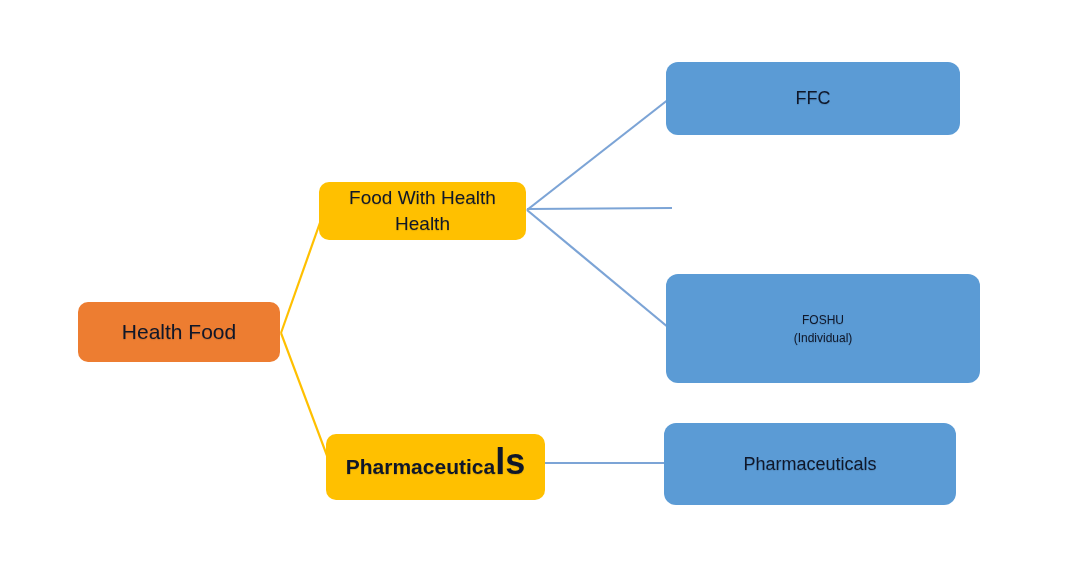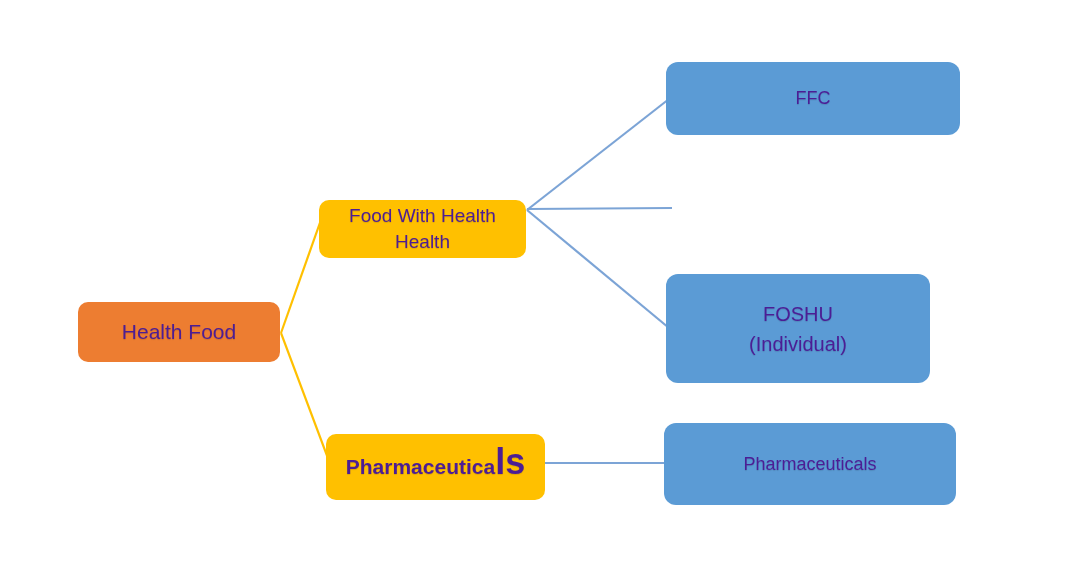--- a/index.html
+++ b/index.html
@@ -17,35 +17,35 @@
     width: 1080px; height: 580px;
   }
   .yline { stroke: #FFC000; stroke-width: 2.2; fill: none; }
   .bline { stroke: #7CA4D6; stroke-width: 2.2; fill: none; }
   .node {
     position: absolute;
     display: flex;
     flex-direction: column;
     align-items: center;
     justify-content: center;
-    color: #4c1d95;
+    color: #0f172a;
     text-align: center;
     text-shadow: 0 1px 1px rgba(0,0,0,0.12);
     box-sizing: border-box;
   }
   .root   { background: #ED7D31; border-radius: 10px; }
   .branch { background: #FFC000; border-radius: 10px; }
   .leaf   { background: #5B9BD5; border-radius: 12px; }
 
   .node-health-food   { left: 78px;  top: 302px; width: 202px; height: 60px;  font-size: 21px; }
-  .node-fwhc          { left: 319px; top: 182px; width: 207px; height: 58px;  font-size: 19px; line-height: 1.35; margin-top: 18px; }
+  .node-fwhc          { left: 319px; top: 182px; width: 207px; height: 58px;  font-size: 19px; line-height: 1.35; }
   .node-pharma-branch { left: 326px; top: 434px; width: 219px; height: 66px;  font-size: 21px; }
   .node-ffc           { left: 666px; top: 62px;  width: 294px; height: 73px;  font-size: 18px; }
   .node-fnfc          { left: 670px; top: 153px; width: 293px; height: 106px; font-size: 18px; line-height: 1.5; }
-  .node-foshu         { left: 666px; top: 274px; width: 264px; height: 109px; font-size: 20px; line-height: 1.5; }
+  .node-foshu         { left: 666px; top: 274px; width: 314px; height: 109px; font-size: 12px; line-height: 1.5; }
   .node-pharma-leaf   { left: 664px; top: 423px; width: 292px; height: 82px;  font-size: 18px; line-height: 1.45; }
 
   .big-suffix  { font-size: 36px; line-height: 0; }
   .big-paren   { font-size: 24px; line-height: 0; }
   .label-inline { display: inline; font-weight: bold; }
 </style>
 </head>
 <body>
 
 <div class="canvas">

